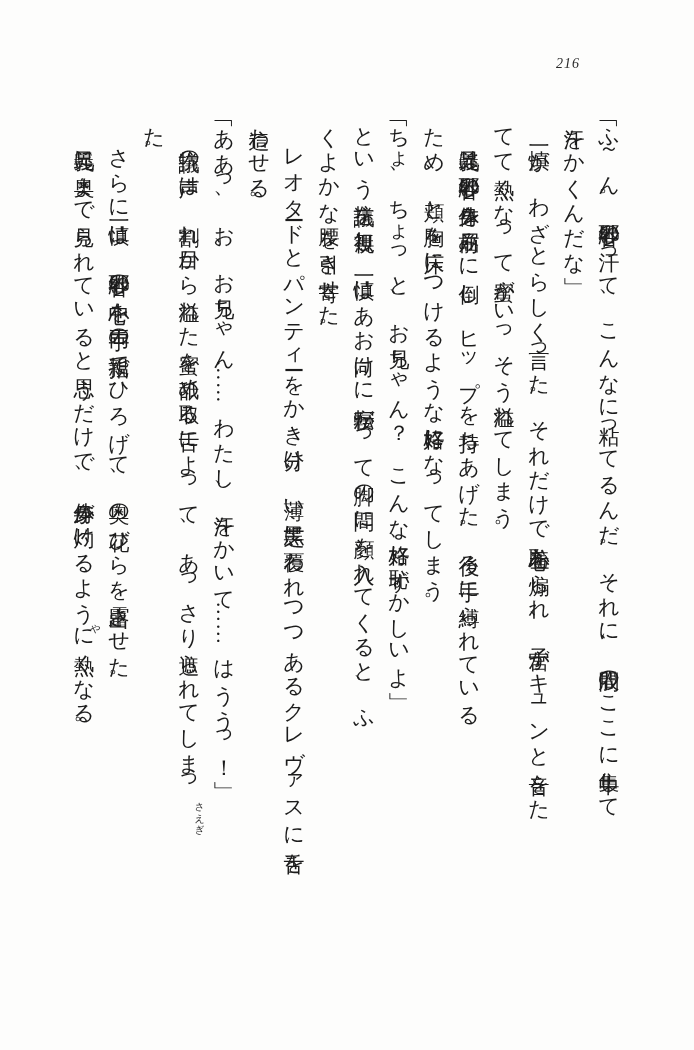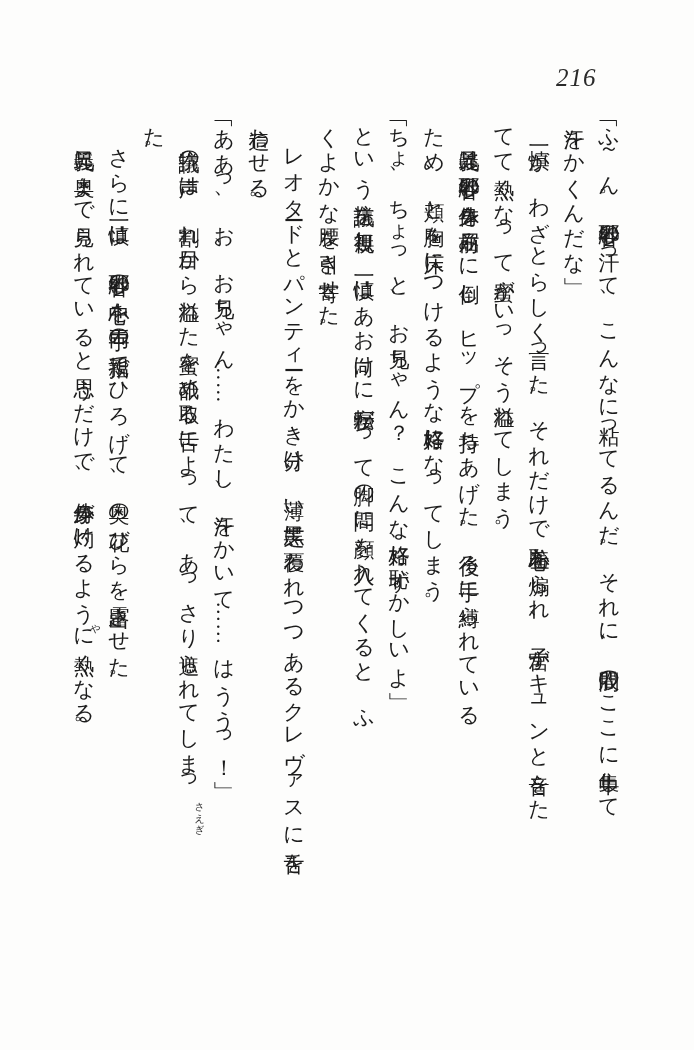--- a/index.html
+++ b/index.html
@@ -10,23 +10,23 @@
   .page {
     position: relative;
     width: 694px;
     height: 1050px;
     background: #fdfdfc;
     overflow: hidden;
     font-family: "Liberation Serif", "DejaVu Serif", serif;
   }
   .page-number {
     position: absolute;
-    top: 64px;
+    top: 56px;
     left: 556px;
-    font-size: 25px;
+    font-size: 14px;
     font-style: italic;
     color: #2a2a2a;
     letter-spacing: 1px;
   }
   .text-area {
     position: absolute;
     top: 113px;
     right: 68px;
     height: 860px;
     writing-mode: vertical-rl;

